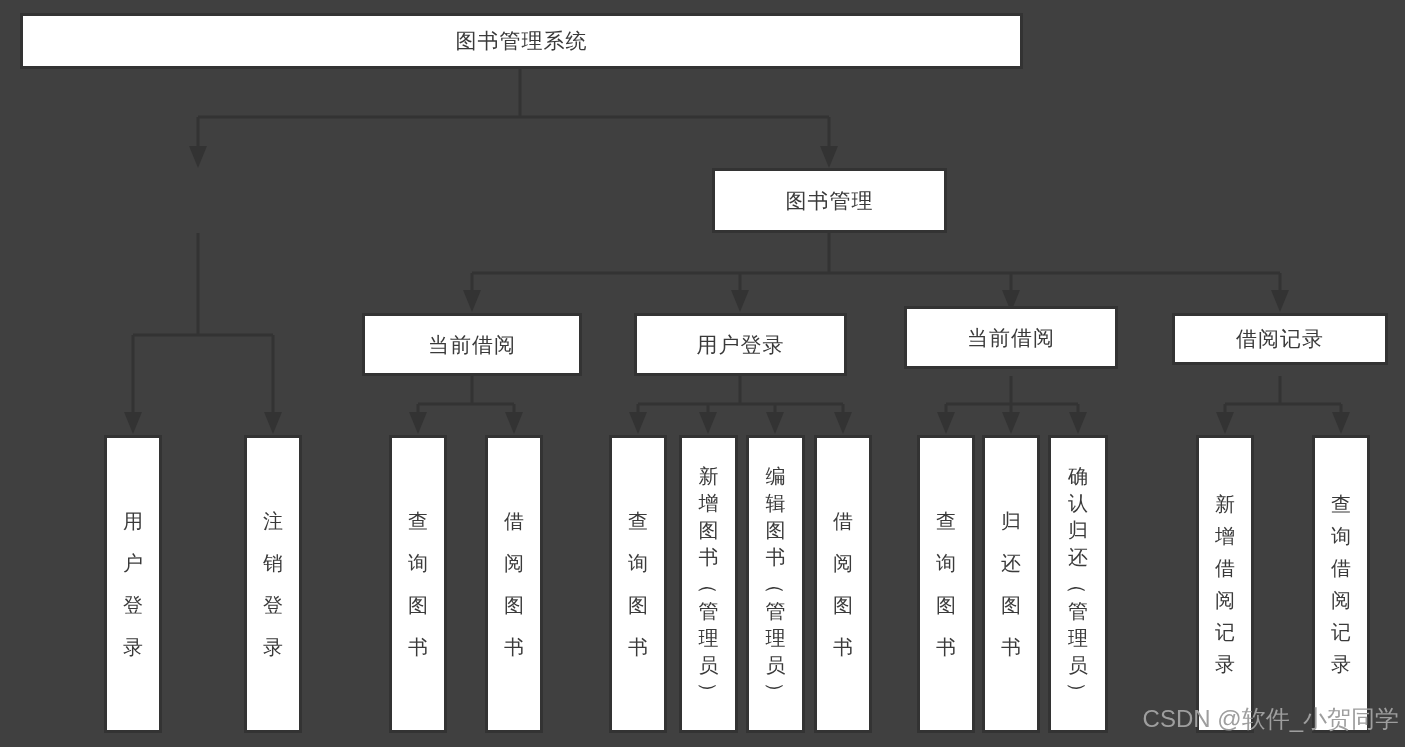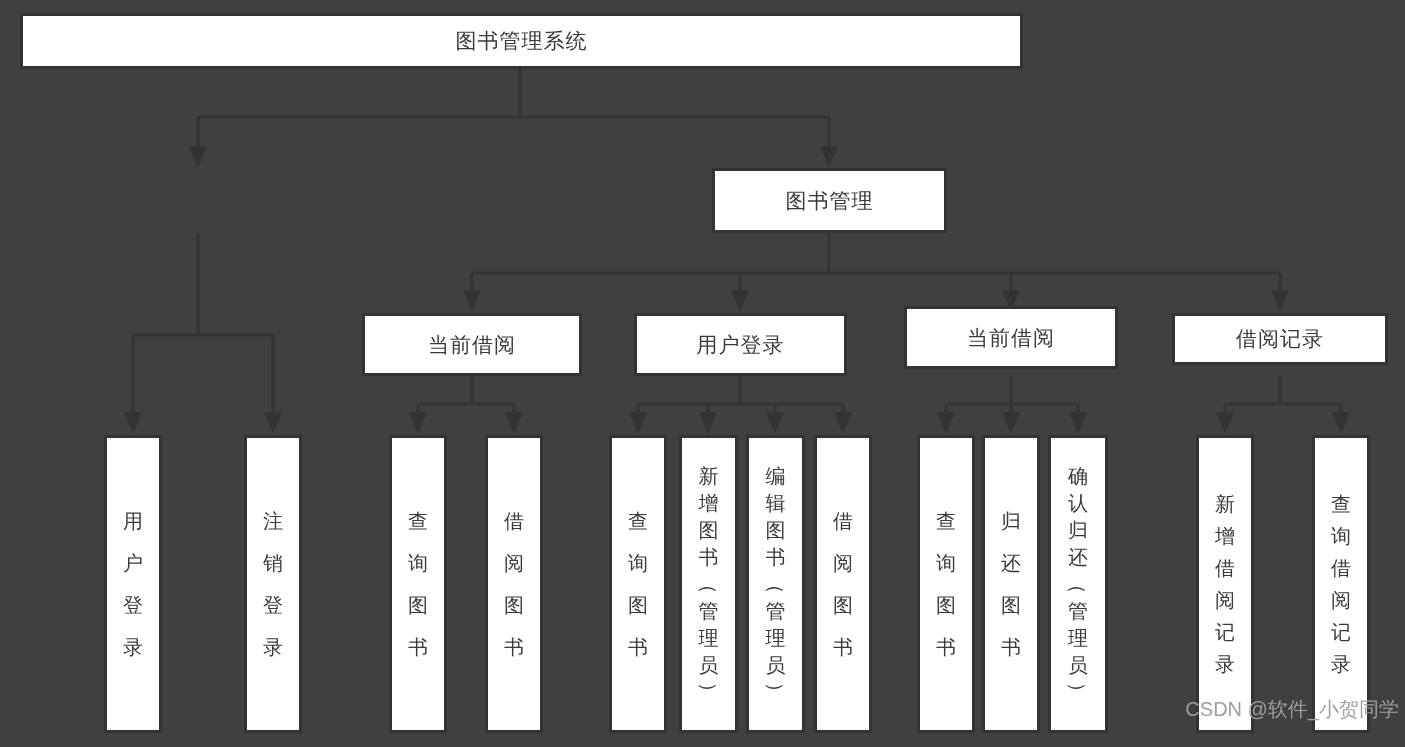--- a/index.html
+++ b/index.html
@@ -38,22 +38,22 @@
   }
   .vchar{
     font-size:20px;
     line-height:1;
     display:block;
   }
   .vchar.rot{transform:rotate(90deg);}
   .watermark{
     position:absolute;
     right:6px;
-    bottom:24px;
-    font-size:20px;
+    bottom:12px;
+    font-size:24px;
     color:#9e9e9e;
     white-space:nowrap;
   }
 </style>
 </head>
 <body>
 
 <div class="diagram">
 
   <svg class="connectors" width="1405" height="747" viewBox="0 0 1405 747">

